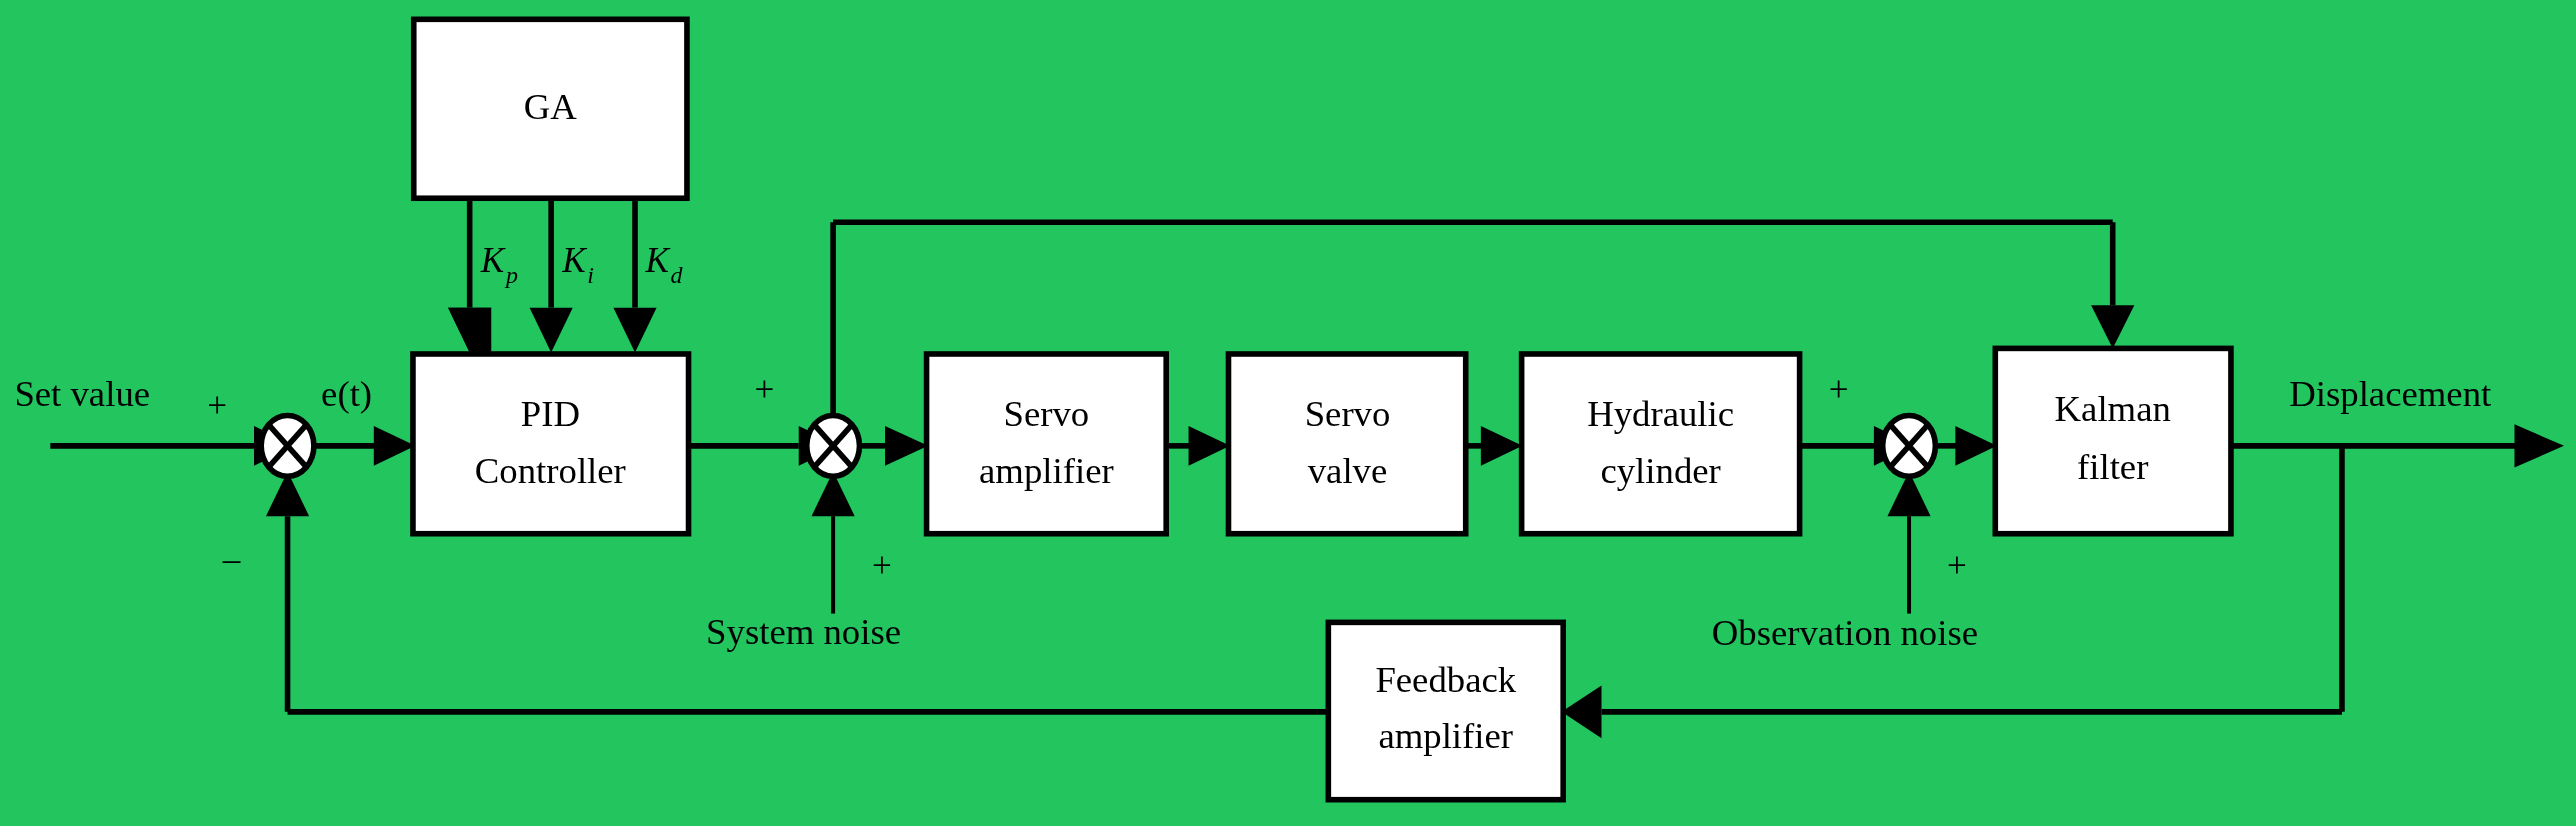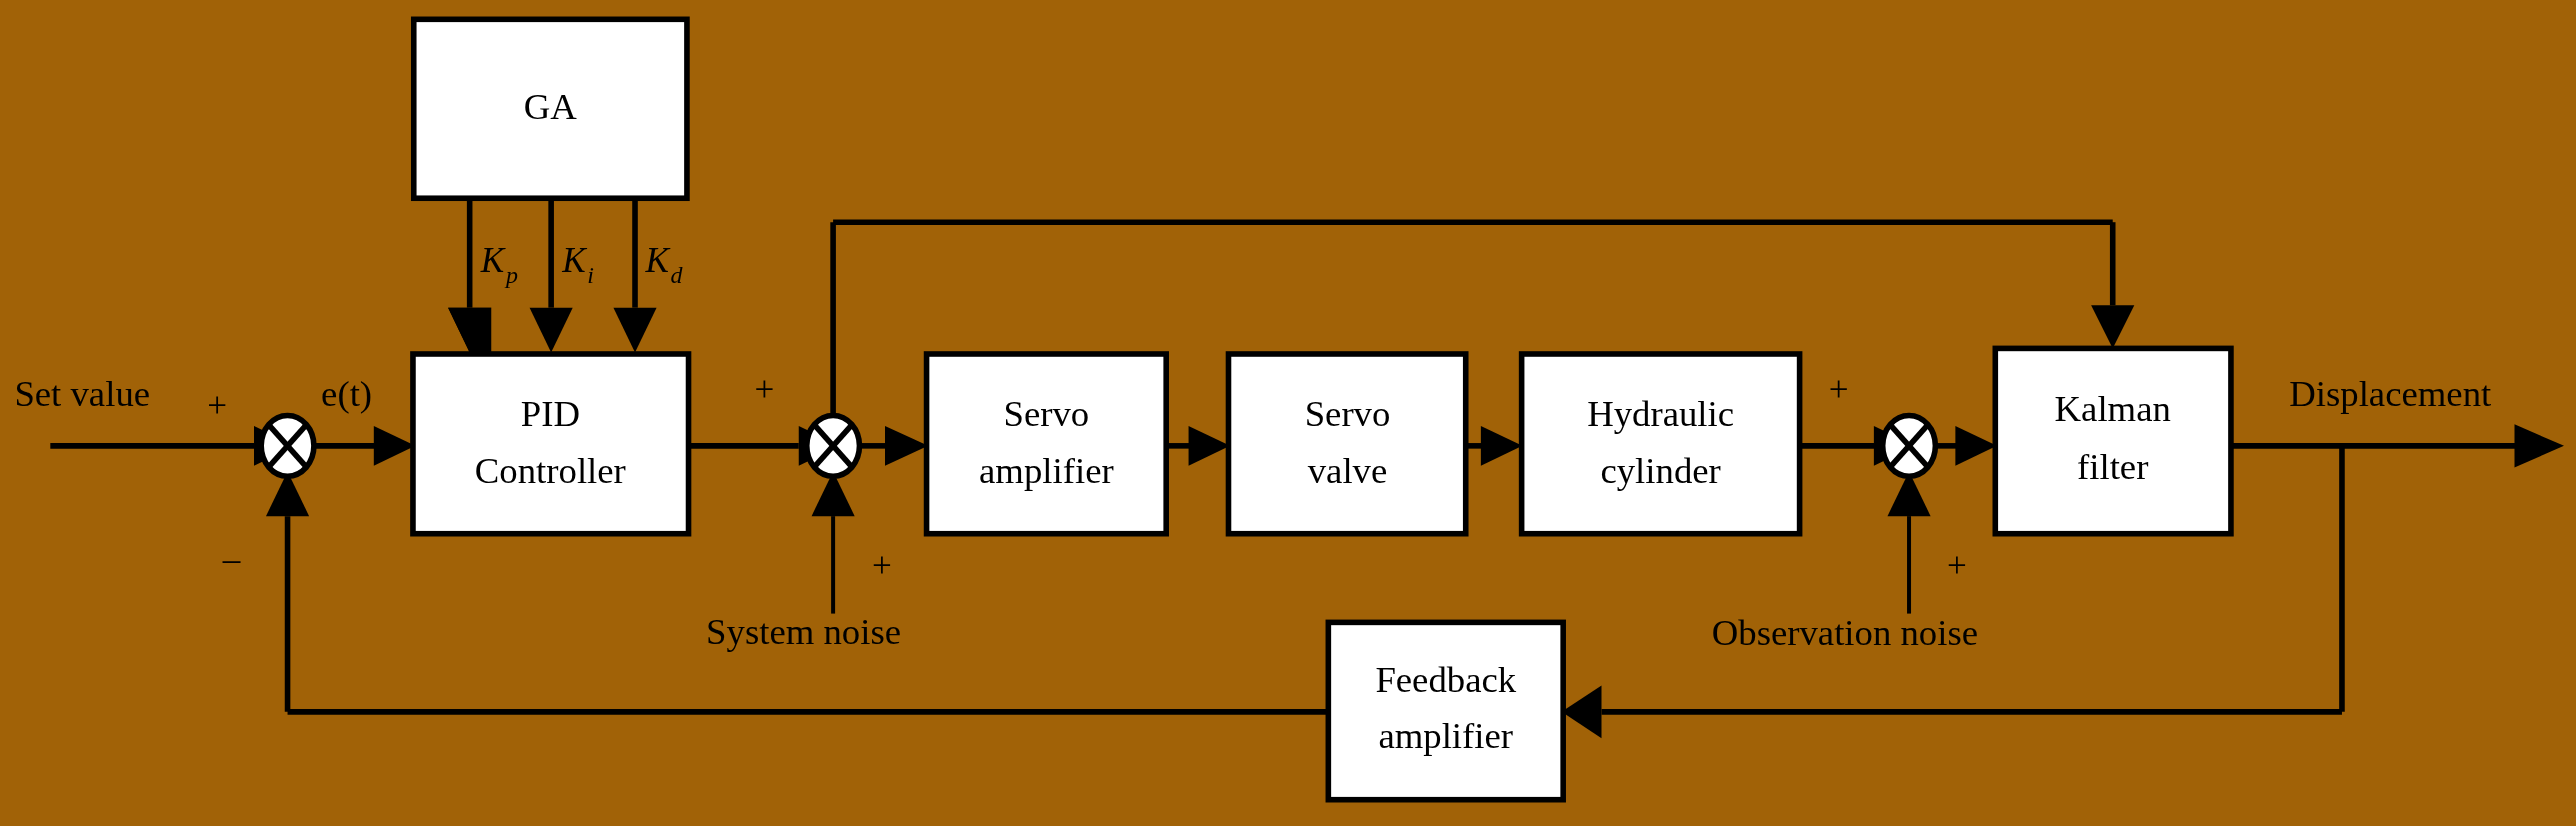--- a/index.html
+++ b/index.html
@@ -8,21 +8,21 @@
     padding: 0;
     background: #ffffff;
   }
   body {
     font-family: "Liberation Serif", "DejaVu Serif", serif;
   }
   #stage {
     position: relative;
     width: 2576px;
     height: 827px;
-    background: #a16207;
+    background: #22c55e;
     overflow: hidden;
     text-decoration: underline;
   }
   svg#diagram {
     position: absolute;
     left: 0;
     top: 0;
     width: 2576px;
     height: 827px;
     display: block;

